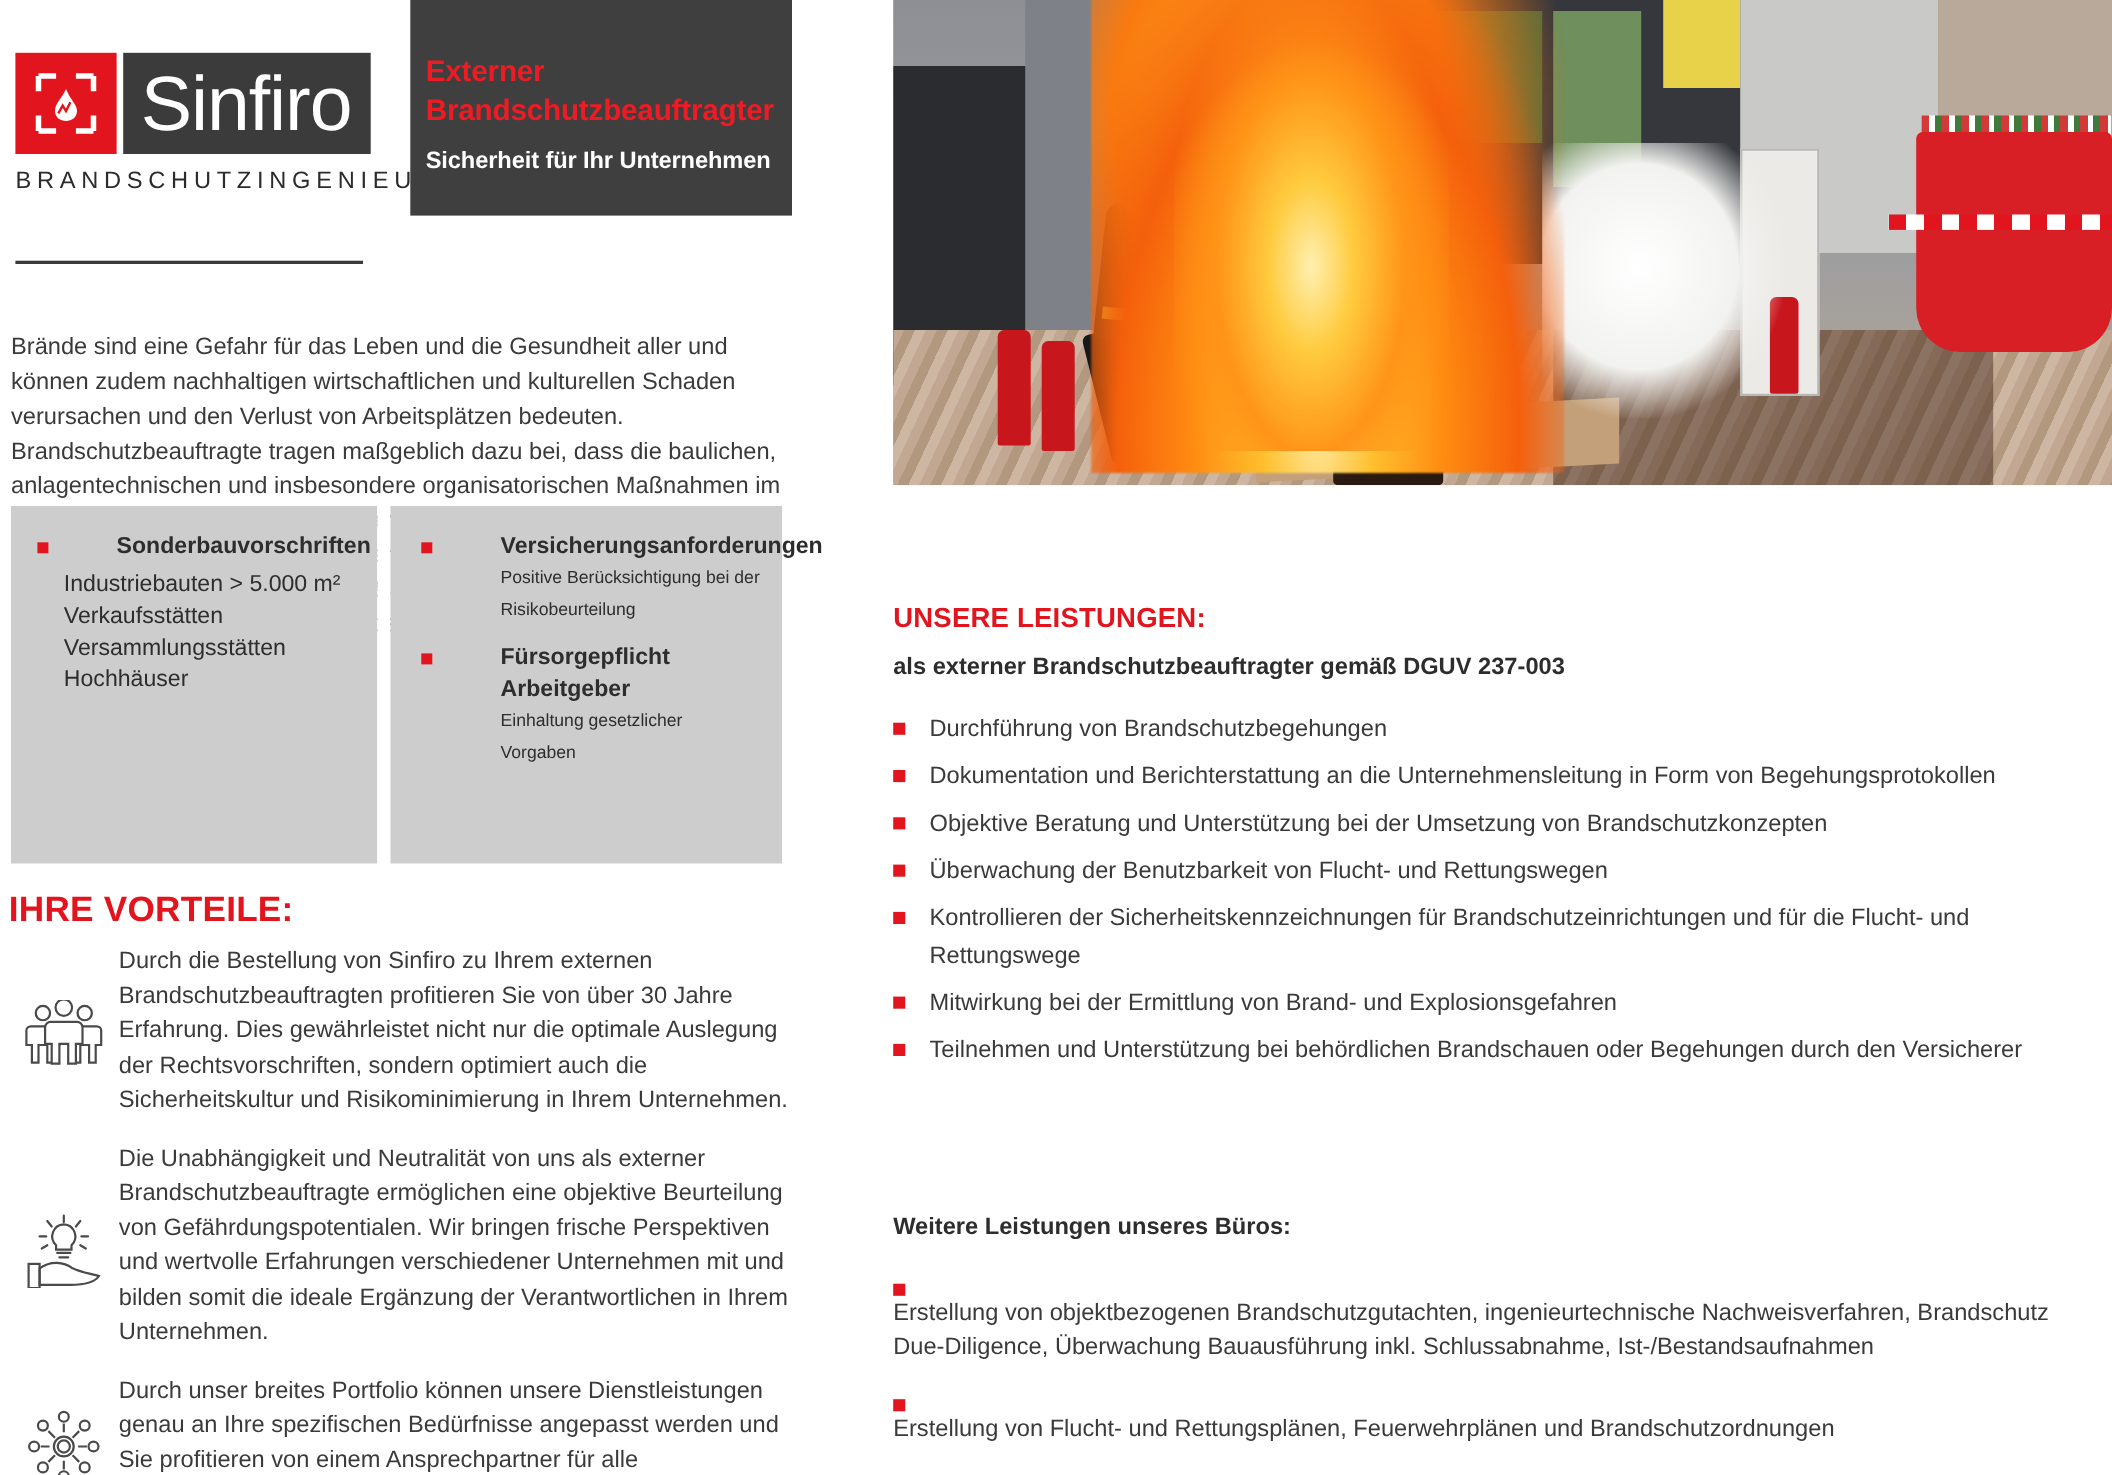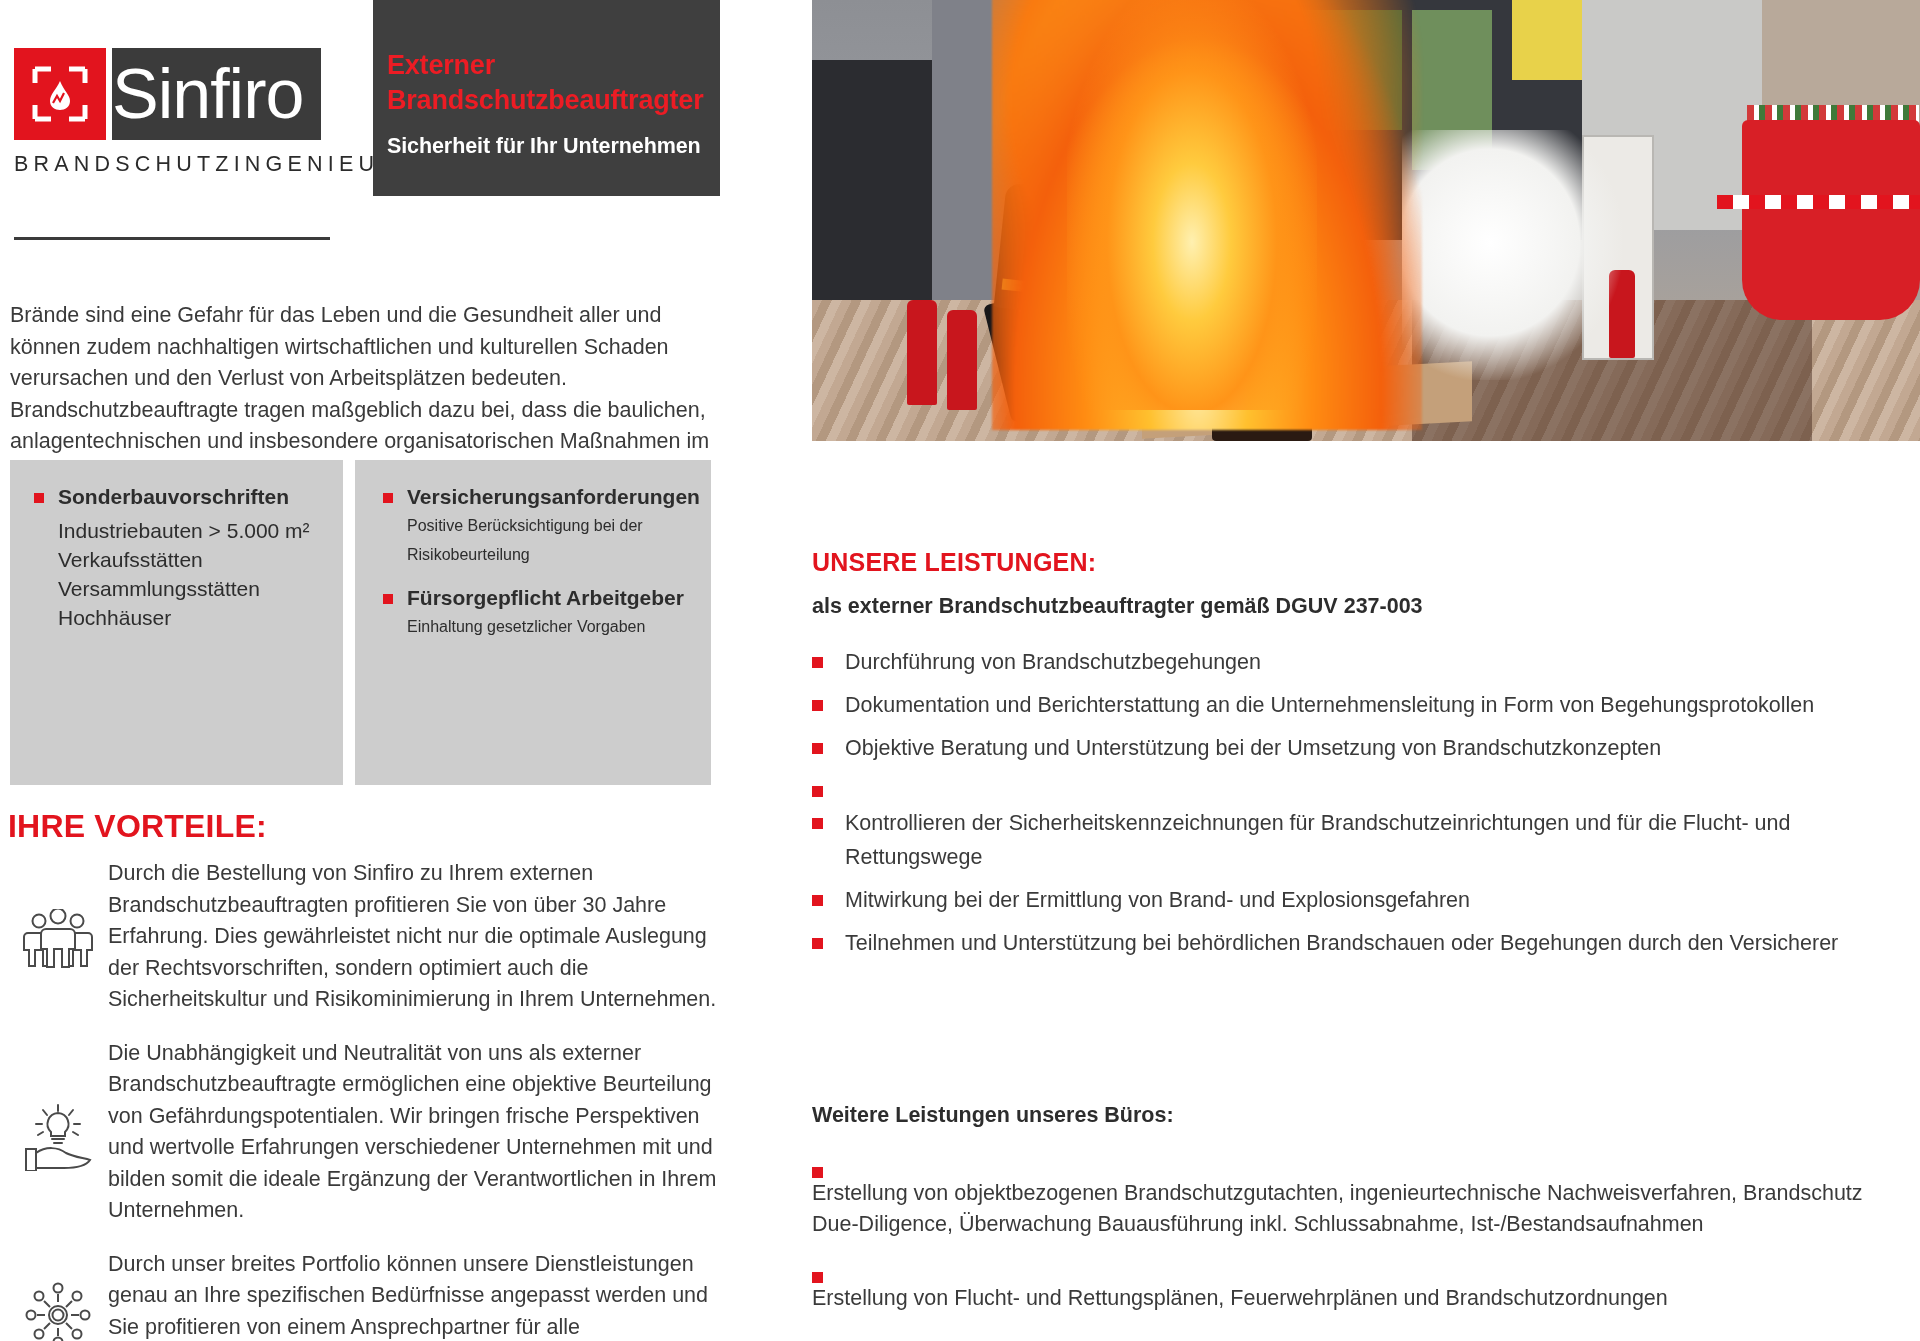--- a/index.html
+++ b/index.html
@@ -14,21 +14,21 @@
   
   .left-col { position: absolute; left: 0; top: 0; width: 790px; height: 1341px; }
 
   .logo-area { position: absolute; left: 14px; top: 48px; width: 410px; }
   .logo-row { display: flex; align-items: stretch; height: 92px; }
   .logo-mark {
     width: 92px; height: 92px; background: #e2141e;
     display: flex; align-items: center; justify-content: center; flex: none;
   }
   .logo-word {
-    background: #3b3b3b; height: 92px; padding: 0 18px 0 0;
+    background: #3b3b3b; height: 92px; padding: 0 18px 0 16px;
     display: flex; align-items: center; margin-left: 6px;
   }
   .logo-word span {
     color: #ffffff; font-size: 70px; line-height: 70px;
     letter-spacing: -1px; font-weight: 400;
   }
   .logo-sub {
     margin-top: 12px; color: #2b2b2b; font-size: 21.5px;
     letter-spacing: 5.2px; font-weight: 400; white-space: nowrap;
   }
@@ -51,21 +51,21 @@
     position: absolute; left: 10px; top: 300px; width: 712px;
     font-size: 21.5px; line-height: 31.5px; color: #3a3a3a;
   }
 
   .grey-boxes { position: absolute; left: 10px; top: 460px; width: 712px; height: 325px; display: flex; }
   .gbox { background: #cdcdcd; height: 325px; padding: 22px 18px 0 24px; }
   .gbox.left { width: 333px; }
   .gbox-gap { width: 12px; background: #ffffff; }
   .gbox.right { width: 356px; padding-left: 28px; }
 
-  .bullet-item { display: flex; margin-bottom: 5px; }
+  .bullet-item { display: flex; margin-bottom: 5px; gap: 48px; }
   .bsq {
     width: 10px; height: 10px; background: #e2141e; flex: none;
     margin-top: 11px; margin-right: 14px;
   }
   .bullet-body { font-size: 21px; line-height: 29px; color: #2d2d2d; }
   .bullet-head { font-weight: 700; }
   .plain-line { font-size: 21px; line-height: 29px; color: #2d2d2d; padding-left: 24px; }
   .gb-subline { font-size: 16px; line-height: 29px; color: #2d2d2d; }
 
   .vorteile-head {
@@ -317,20 +317,21 @@
       <div class="svc-item">
         <div class="svc-sq"></div>
         <div class="svc-txt">Dokumentation und Berichterstattung an die Unternehmensleitung in Form von Begehungsprotokollen</div>
       </div>
       <div class="svc-item">
         <div class="svc-sq"></div>
         <div class="svc-txt">Objektive Beratung und Unterstützung bei der Umsetzung von Brandschutzkonzepten</div>
       </div>
       <div class="svc-item">
         <div class="svc-sq"></div>
+        <div class="svc-txt">Überwachung der Benutzbarkeit von Flucht- und Rettungswegen</div>
       </div>
       <div class="svc-item">
         <div class="svc-sq"></div>
         <div class="svc-txt">Kontrollieren der Sicherheitskennzeichnungen für Brandschutz­einrichtungen und für die Flucht- und Rettungswege</div>
       </div>
       <div class="svc-item">
         <div class="svc-sq"></div>
         <div class="svc-txt">Mitwirkung bei der Ermittlung von Brand- und Explosionsgefahren</div>
       </div>
       <div class="svc-item">

